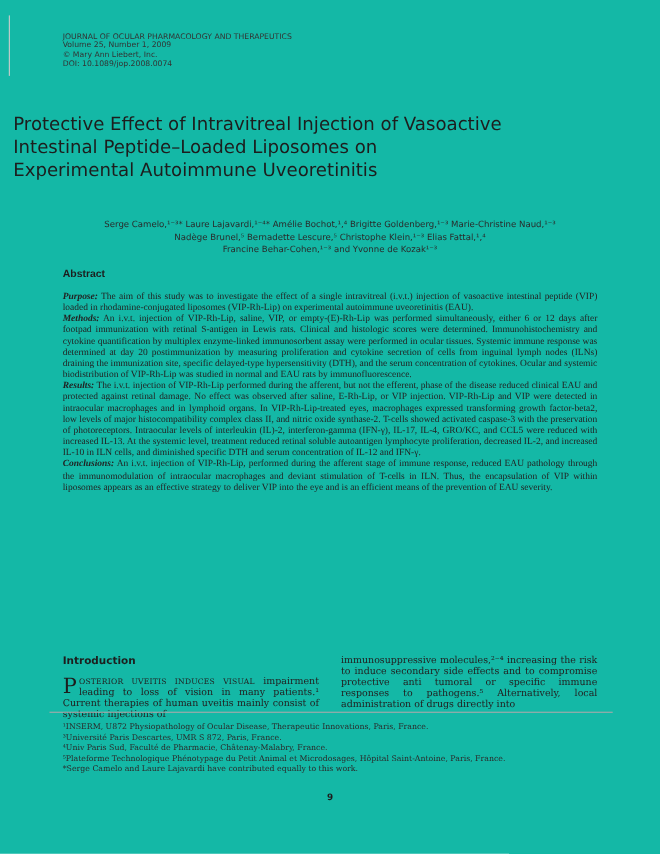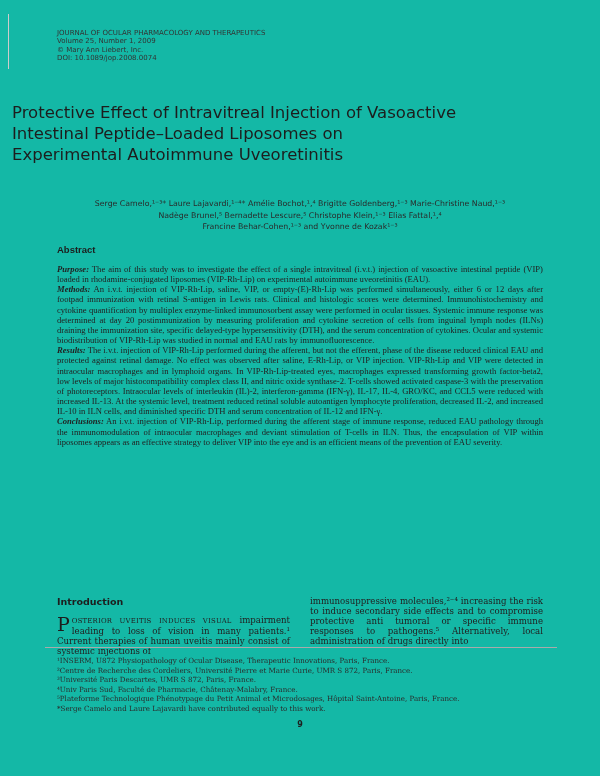--- a/index.html
+++ b/index.html
@@ -84,21 +84,20 @@
     </div>
     <div class="col">
       <p>immunosuppressive molecules,²⁻⁴ increasing the risk to induce secondary side effects and to compromise protective anti tumoral or specific immune responses to pathogens.⁵ Alternatively, local administration of drugs directly into</p>
     </div>
   </div>
 
   <div class="fnrule"></div>
 
   <div class="footnotes">
     <div>¹INSERM, U872 Physiopathology of Ocular Disease, Therapeutic Innovations, Paris, France.</div>
-    <div>²Centre de Recherche des Cordeliers, Université Pierre et Marie Curie, UMR S 872, Paris, France.</div>
     <div>³Université Paris Descartes, UMR S 872, Paris, France.</div>
     <div>⁴Univ Paris Sud, Faculté de Pharmacie, Châtenay-Malabry, France.</div>
     <div>⁵Plateforme Technologique Phénotypage du Petit Animal et Microdosages, Hôpital Saint-Antoine, Paris, France.</div>
     <div>*Serge Camelo and Laure Lajavardi have contributed equally to this work.</div>
   </div>
 
   <div class="pageno">9</div>
 
 </div>
 

